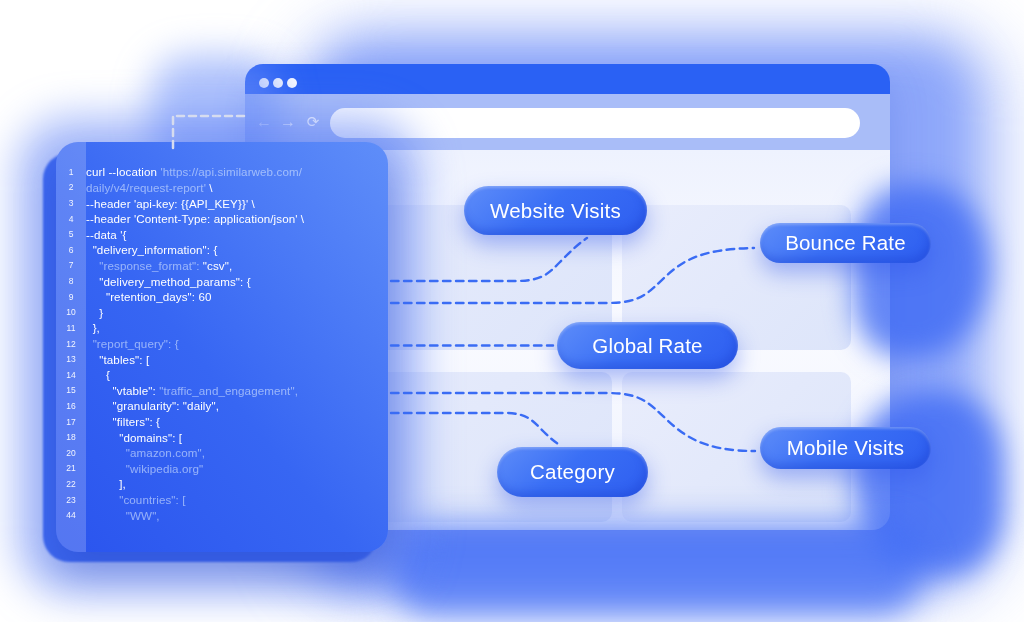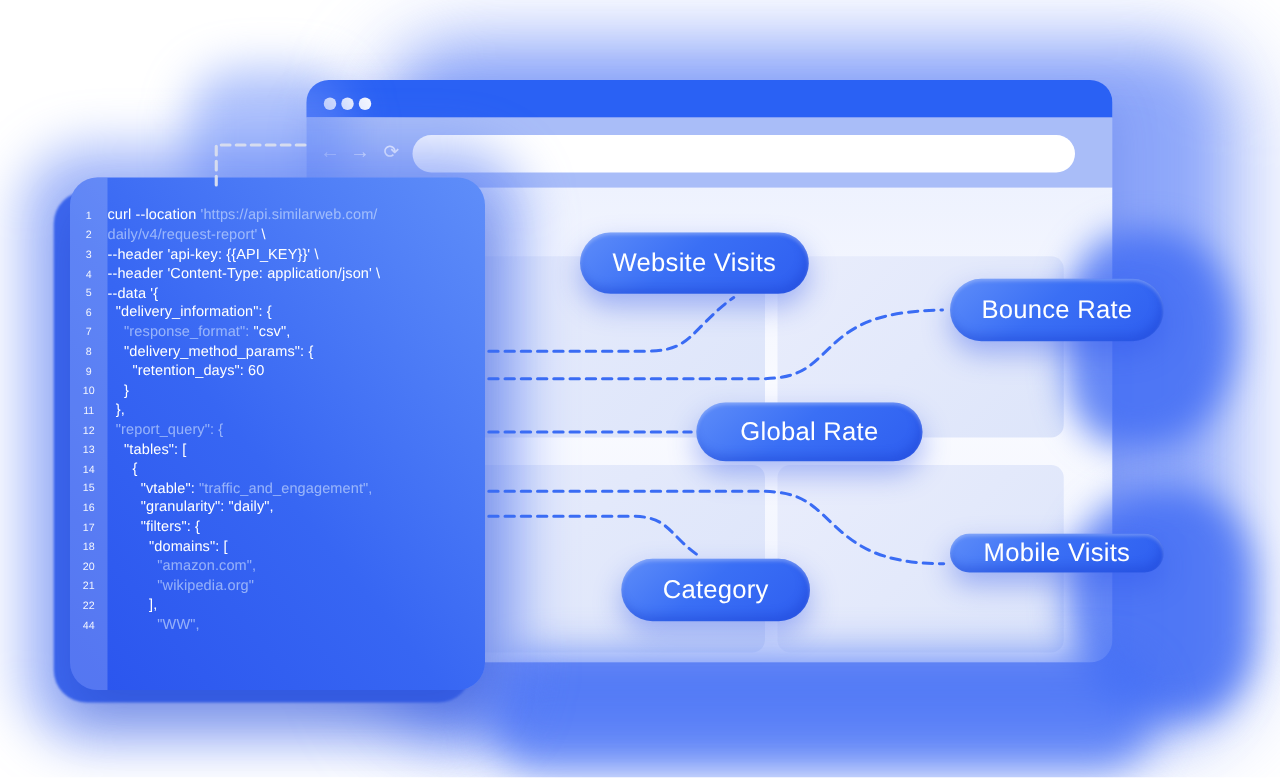--- a/index.html
+++ b/index.html
@@ -50,24 +50,24 @@
   .connectors,.decor{position:absolute;left:0;top:0;width:1024px;height:622px;z-index:5;pointer-events:none;}
   .connectors path{fill:none;stroke:#3a6cf4;stroke-width:2.4;stroke-dasharray:7.5 5.5;stroke-linecap:round;}
   .decor polyline{fill:none;stroke:#d6dcef;stroke-width:2.5;stroke-dasharray:7 5;stroke-linecap:round;}
 
   
   .pill{position:absolute;display:flex;align-items:center;justify-content:center;border-radius:999px;color:#ffffff;
     font-size:20.5px;font-weight:500;letter-spacing:.2px;z-index:6;
     background:linear-gradient(140deg,#5e8df9 0%,#3a6ff5 45%,#2e5ef0 100%);
     box-shadow:0 10px 22px rgba(47,86,235,.4), inset 0 2px 3px rgba(255,255,255,.28), inset -3px -5px 8px rgba(26,62,205,.38);}
   .pill-website{left:464px;top:186px;width:183px;height:49px;}
-  .pill-bounce{left:760px;top:223px;width:171px;height:50px;}
+  .pill-bounce{left:760px;top:223px;width:171px;height:40px;}
   .pill-global{left:557px;top:322px;width:181px;height:47px;}
   .pill-category{left:497px;top:447px;width:151px;height:50px;}
-  .pill-mobile{left:760px;top:427px;width:171px;height:31px;}
+  .pill-mobile{left:760px;top:427px;width:171px;height:42px;}
 </style>
 </head>
 <body>
 
 <div class="stage">
 
   <div class="glow glow-halo"></div>
   <div class="glow glow-main"></div>
 
   <div class="browser">
@@ -180,20 +180,24 @@
         </div>
         <div class="code-row">
           <span class="ln">21</span>
           <span class="code-text"><span class="seg-muted">            "wikipedia.org"</span></span>
         </div>
         <div class="code-row">
           <span class="ln">22</span>
           <span class="code-text"><span class="seg-bright">          ],</span></span>
         </div>
         <div class="code-row">
+          <span class="ln">23</span>
+          <span class="code-text"><span class="seg-muted">          "countries": [</span></span>
+        </div>
+        <div class="code-row">
           <span class="ln">44</span>
           <span class="code-text"><span class="seg-muted">            "WW",</span></span>
         </div>
       </div>
   </div>
 
   <svg class="connectors" viewBox="0 0 1024 622">
     <path d="M 391 281 H 516 C 543 281 549 273 562 260 C 570 252 578 244 587 238"></path>
     <path d="M 391 303 H 607 C 640 303 647 294 664 278 C 682 261 700 249 754 248"></path>
     <path d="M 391 345.5 H 553"></path>

